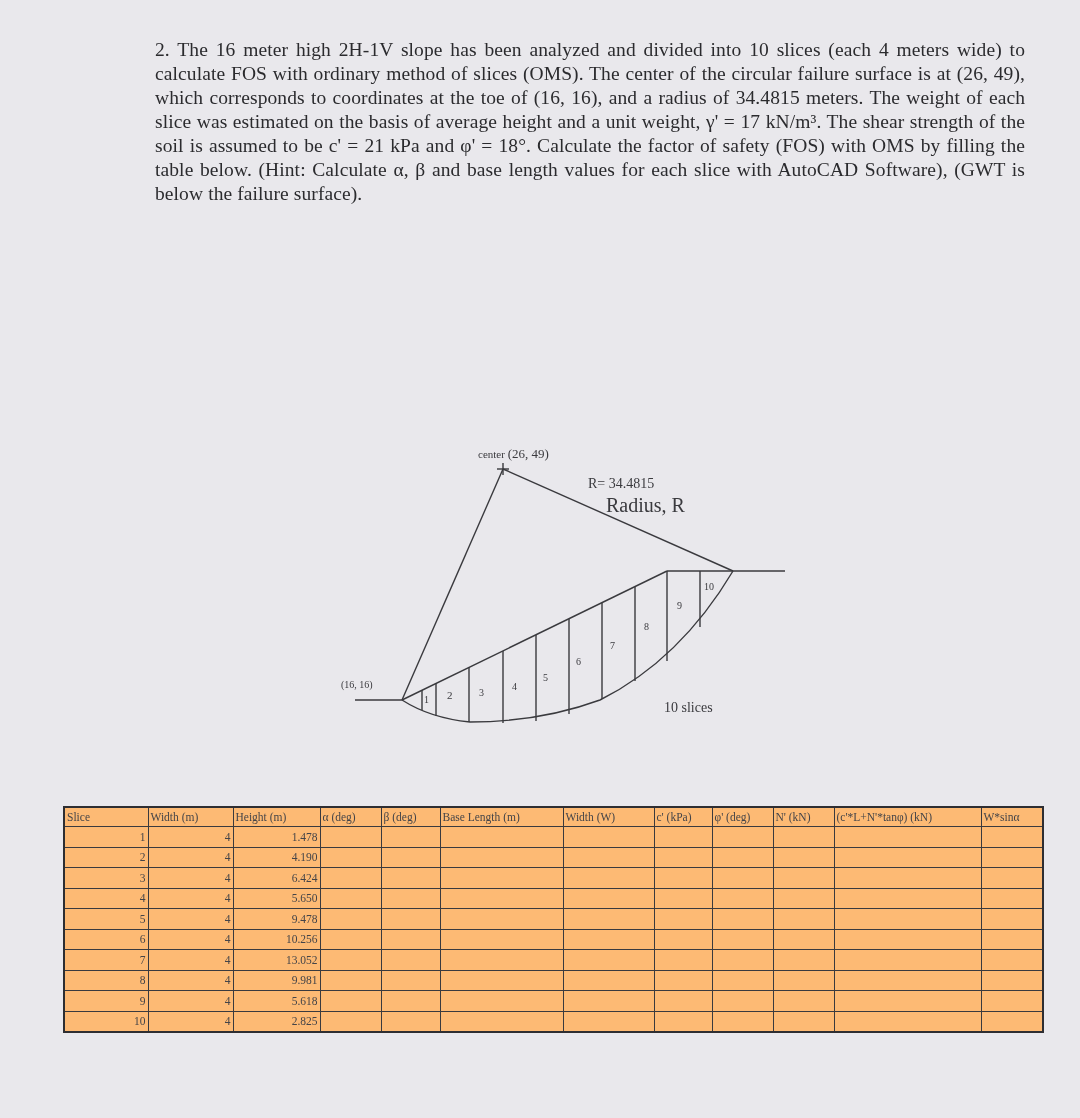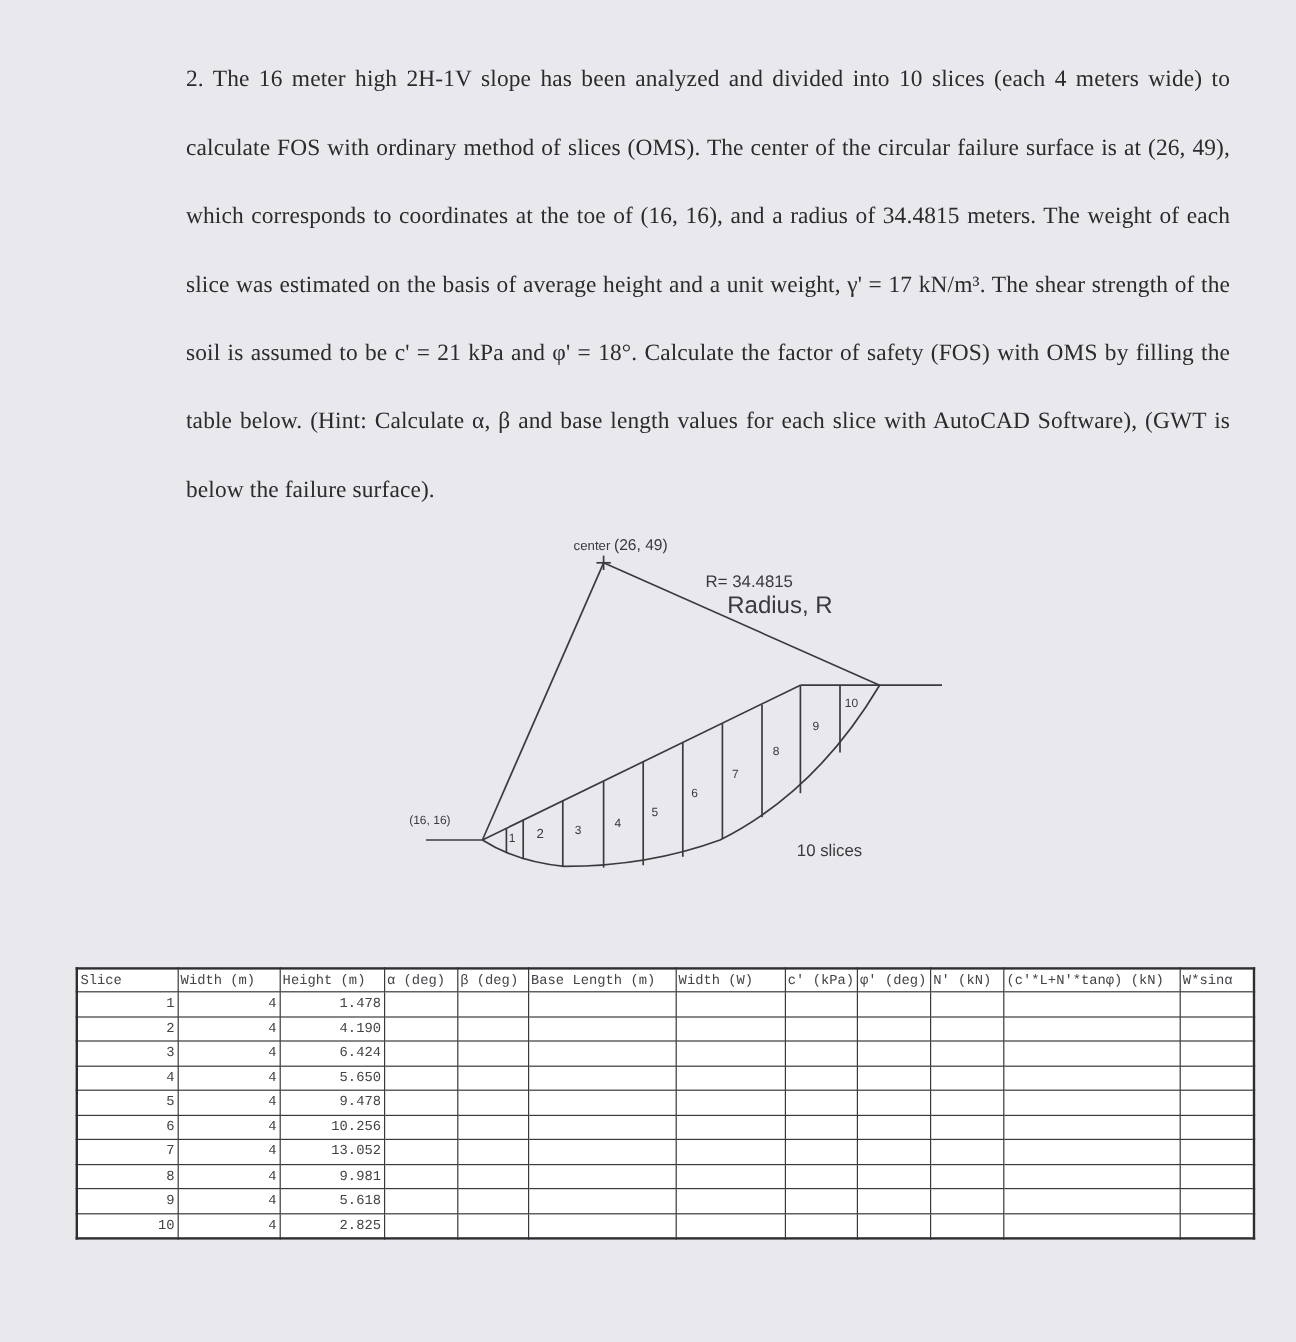--- a/index.html
+++ b/index.html
@@ -5,41 +5,41 @@
   html, body { margin: 0; padding: 0; }
   body {
     width: 1080px; height: 1118px; overflow: hidden;
     background: #e9e8ec;
     position: relative;
     font-family: "Liberation Serif", "DejaVu Serif", serif;
     color: #2b2b2e;
   }
   .problem {
     position: absolute; left: 155px; top: 38px; width: 870px;
-    font-size: 19.5px; line-height: 57px;
+    font-size: 19.5px; line-height: 24px;
     text-align: justify;
     letter-spacing: 0.1px;
   }
   .problem p { margin: 0; }
   .diagram {
     position: absolute; left: 0; top: 0; width: 1080px; height: 800px;
     pointer-events: none;
   }
   .diagram svg { position: absolute; left: 0; top: 0; }
   .dlabel {
-    position: absolute; font-family: Liberation Sans, sans-serif;
+    position: absolute; font-family: Liberation Serif, serif;
     color: #3a3a3e; white-space: nowrap;
   }
   table.oms {
     position: absolute; left: 63px; top: 806px;
     border-collapse: collapse;
-    font-family: Liberation Mono, monospace;
+    font-family: Liberation Serif, serif;
     font-size: 11.5px;
     color: #444448;
-    background: #ffffff;
+    background: #fdba74;
   }
   table.oms th, table.oms td {
     border: 1px solid #3a3a3e;
     height: 19.5px; padding: 0 2px;
     white-space: nowrap; overflow: hidden;
   }
   table.oms th { font-weight: normal; text-align: left; height: 18px; }
   table.oms td.num { text-align: right; }
   table.oms { border: 2px solid #2e2e32; }
 </style>

